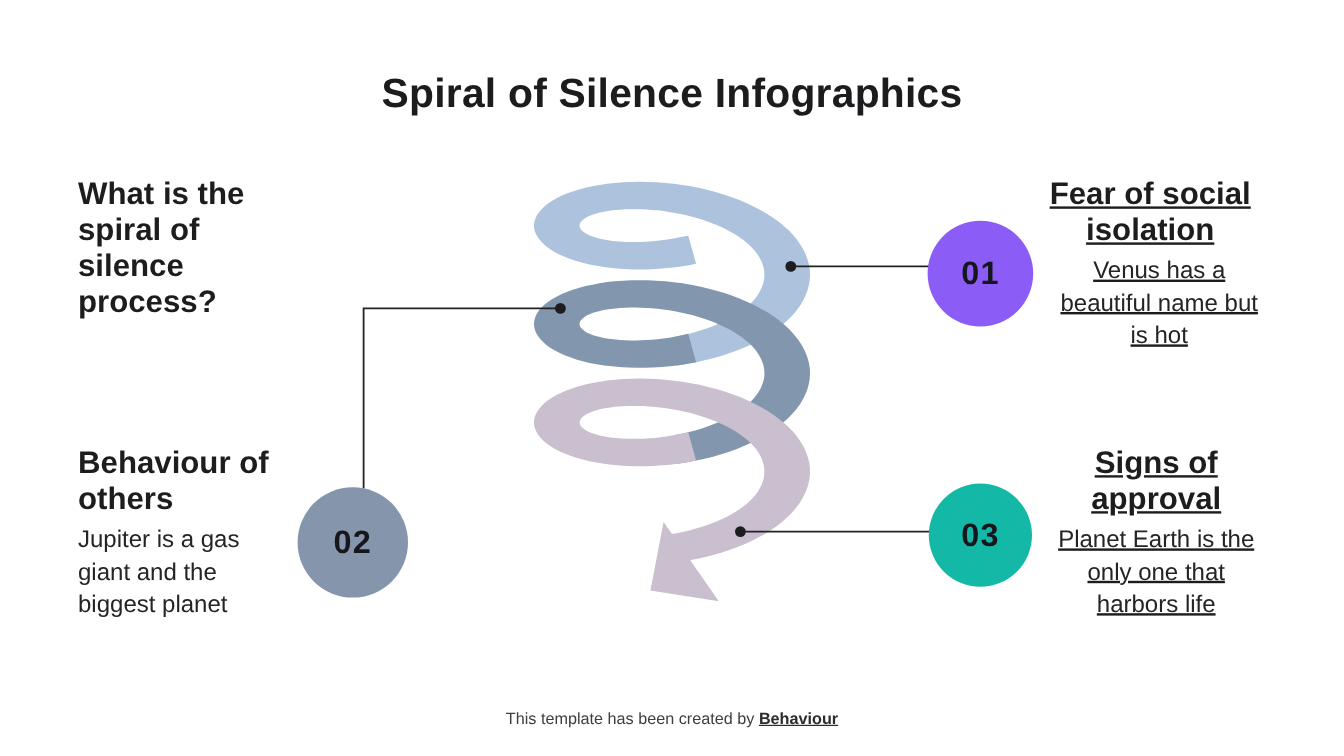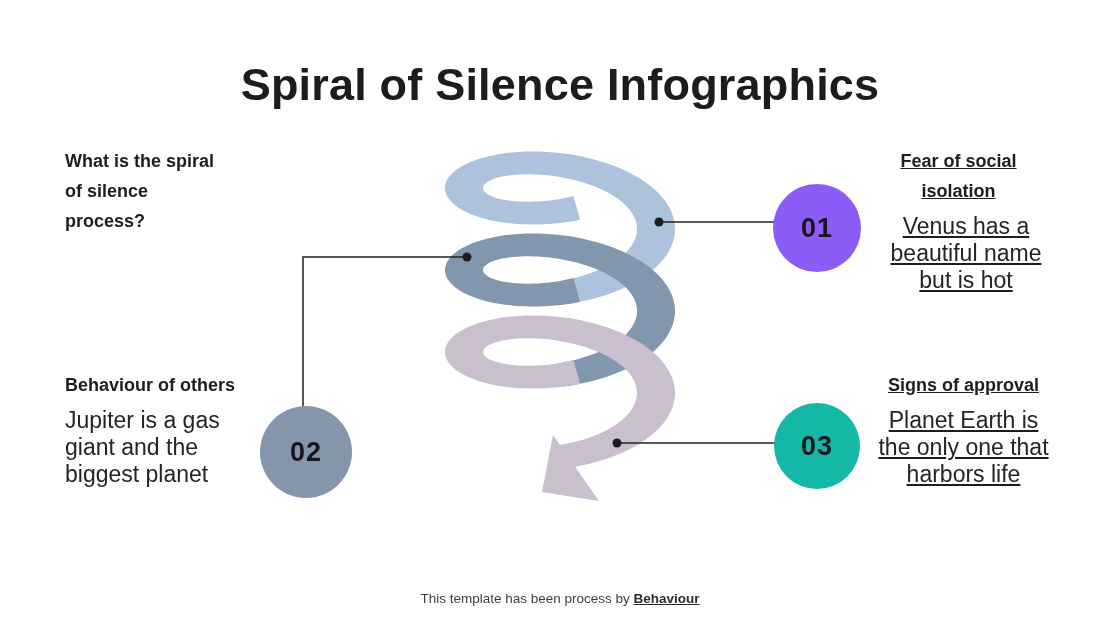--- a/index.html
+++ b/index.html
@@ -3,45 +3,45 @@
 <meta charset="utf-8">
 <style>
   html,body{margin:0;padding:0;background:#ffffff;}
   #slide{
     position:relative;width:1120px;height:630px;overflow:hidden;background:#ffffff;
     font-family:"Liberation Sans",sans-serif;
   }
   #spiral-svg{position:absolute;left:0;top:0;z-index:1;}
   .title{
     position:absolute;left:0;right:0;top:60px;z-index:2;text-align:center;
-    font-weight:700;font-size:45px;line-height:1.1;color:#1c1c1e;letter-spacing:.2px;
+    font-weight:700;font-size:34px;line-height:1.1;color:#1c1c1e;letter-spacing:.2px;
   }
   .tblock{position:absolute;z-index:2;color:#1d1d1f;}
-  .tblock .h{font-weight:700;font-size:18px;line-height:30px;}
-  .tblock .b{font-weight:400;font-size:23px;line-height:27px;margin-top:7px;color:#242427;}
+  .tblock .h{font-weight:700;font-size:26px;line-height:30px;}
+  .tblock .b{font-weight:400;font-size:20px;line-height:27px;margin-top:7px;color:#242427;}
   .right-align{text-align:center;text-decoration:underline;}
   .right-align .h,.right-align .b{margin-left:auto;}
   #block-question{left:65px;top:146px;}
   #block-question .h{width:160px;}
   #block-step1{right:64px;top:146px;}
   #block-step1 .h{width:195px;}
   #block-step1 .b{width:180px;}
   #block-step2{left:65px;top:370px;}
   #block-step2 .h{width:175px;}
   #block-step2 .b{width:160px;}
   #block-step3{right:64px;top:370px;}
   #block-step3 .h{width:185px;}
   #block-step3 .b{width:185px;}
   .badge{
     position:absolute;z-index:2;border-radius:50%;
     display:flex;align-items:center;justify-content:center;
     font-weight:700;font-size:27px;letter-spacing:1px;color:#16161d;
   }
   #badge-01{left:773px;top:184px;width:88px;height:88px;}
-  #badge-02{left:260px;top:406px;width:92px;height:92px;}
+  #badge-02{left:248px;top:406px;width:92px;height:92px;}
   #badge-03{left:774px;top:403px;width:86px;height:86px;}
   .footer{
     position:absolute;left:0;right:0;top:591px;z-index:2;text-align:center;
     font-size:13.5px;color:#3e3e40;
   }
   .footer .brand{font-weight:700;text-decoration:underline;color:#2c2c2e;}
   .connector{stroke:#222225;stroke-width:1.5;fill:none;}
   .dot{fill:#1d1d1f;}
 </style>
 </head>
@@ -82,17 +82,17 @@
   <div class="tblock" id="block-step2">
     <div class="h">Behaviour of others</div>
     <div class="b">Jupiter is a gas giant and the biggest planet</div>
   </div>
 
   <div class="badge" id="badge-01" style="background-color: #8b5cf6;">01</div>
   <div class="badge" id="badge-02" style="background-color: rgb(132, 149, 172);">02</div>
   <div class="badge" id="badge-03" style="background-color: #14b8a6;">03</div>
 
   <div class="footer">
-    <span>This template has been process by</span>
+    <span>This template has been created by</span>
     <span class="brand">Behaviour</span>
   </div>
 
 </div>
 
 </body></html>

